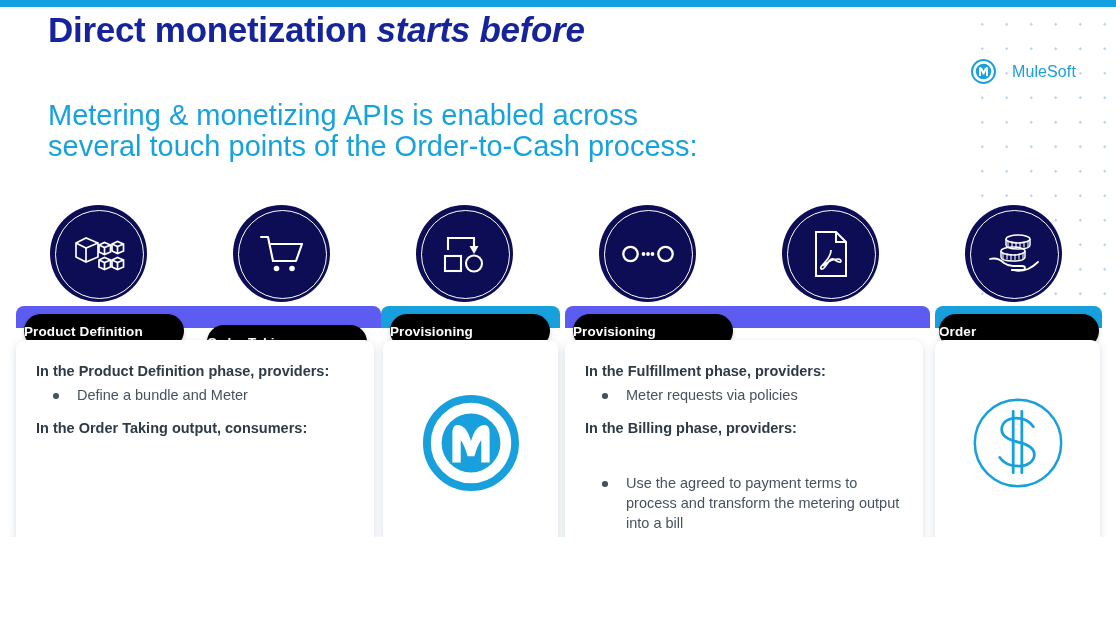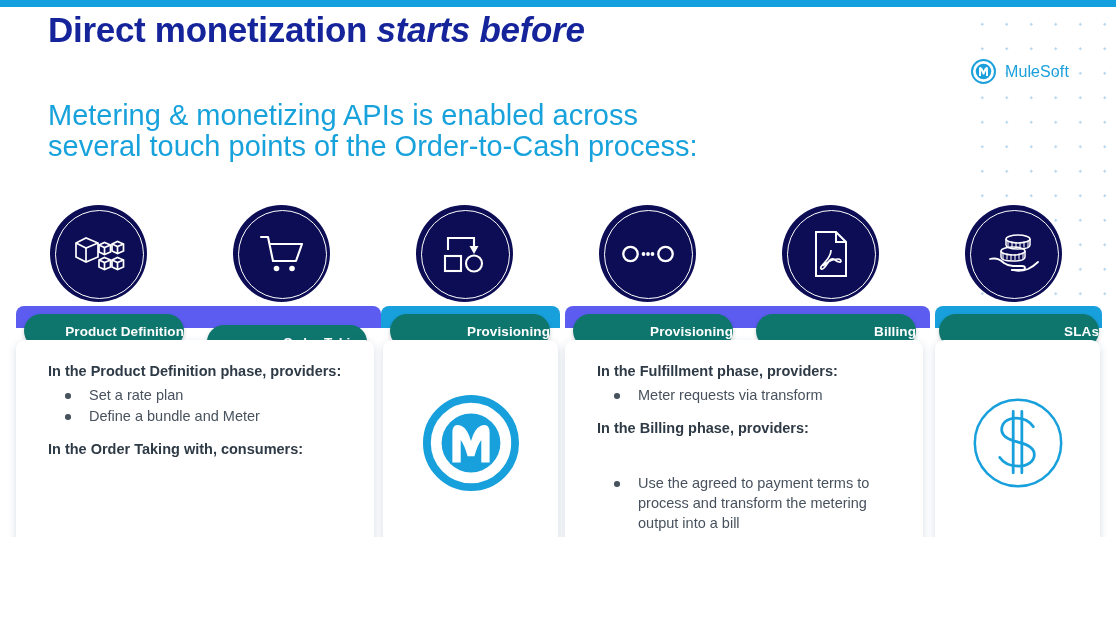--- a/index.html
+++ b/index.html
@@ -75,21 +75,21 @@
     line-height: 31px;
     font-weight: normal;
   }
 
   
   .brand {
     position: absolute;
     left: 971px; top: 59px;
     display: flex;
     align-items: center;
-    gap: 9px;
+    gap: 16px;
   }
   .brand-mark { width: 25px; height: 25px; display: block; }
   .brand-text {
     color: #1CA0DC;
     font-size: 16px;
     letter-spacing: 0.1px;
   }
 
   
   .icon-row {
@@ -124,40 +124,40 @@
     height: 22px;
     border-radius: 8px 8px 0 0;
   }
   .band.indigo { background: #5C5CF0; }
   .band.cyan   { background: #18A0DC; }
 
   .pill {
     position: absolute;
     top: 314px;
     height: 34px;
-    background: #0f766e;
+    background: #000000;
     border-radius: 17px;
     display: flex;
     align-items: center;
-    justify-content: flex-end;
+    justify-content: flex-start;
     color: #ffffff;
     font-size: 13.5px;
     font-weight: bold;
     letter-spacing: 0.1px;
     box-shadow: 0 2px 4px rgba(0,0,0,0.18);
   }
 
   
   .card {
     position: absolute;
     top: 340px;
     background: #ffffff;
     border-radius: 9px;
     box-shadow: 0 3px 9px rgba(30,60,110,0.18);
-    padding: 22px 18px 16px 32px;
+    padding: 22px 18px 16px 20px;
   }
 
   .card h4 {
     color: #2E3A46;
     font-size: 14.5px;
     font-weight: bold;
     line-height: 19px;
     margin: 0 0 4px 0;
   }
   .card ul {
@@ -331,50 +331,46 @@
   </div>
   <div class="pill" style="left:207px; width:160px;margin-top:11px;">
     <span>Order Taking</span>
   </div>
   <div class="pill" style="left:390px; width:160px;">
     <span>Provisioning</span>
   </div>
   <div class="pill" style="left:573px; width:160px;">
     <span>Provisioning</span>
   </div>
-  <div class="pill" style="left:756px; width:160px;">
-    <span>Billing</span>
-  </div>
   <div class="pill" style="left:939px; width:160px;">
-    <span>SLAs</span>
+    <span>Order</span>
   </div>
 
   <div class="card" style="left:16px; width:358px; height:206px;">
     <h4>In the Product Definition phase, providers:</h4>
     <ul>
-      <li>Set a rate plan</li>
       <li>Define a bundle and Meter</li>
     </ul>
-    <h4>In the Order Taking with, consumers:</h4>
+    <h4>In the Order Taking output, consumers:</h4>
   </div>
 
   <div class="card" style="left:383px; width:175px; height:206px; padding:0;">
     <div class="card-logo">
       <svg width="98" height="98" viewBox="0 0 100 100">
         <circle cx="50" cy="50" r="45" fill="none" stroke="#18A0DC" stroke-width="8"></circle>
         <circle cx="50" cy="50" r="30" fill="#18A0DC"></circle>
         <path d="M31 70 L31 40 Q31 29 40 32.5 Q46.5 35.5 50 48 Q53.5 35.5 60 32.5 Q69 29 69 40 L69 70 L60.5 70 L60.5 47 Q56.5 52.5 53.5 63.5 L46.5 63.5 Q43.5 52.5 39.5 47 L39.5 70 Z" fill="#ffffff"></path>
       </svg>
     </div>
   </div>
 
   <div class="card" style="left:565px; width:358px; height:206px;">
     <h4>In the Fulfillment phase, providers:</h4>
     <ul>
-      <li>Meter requests via transform</li>
+      <li>Meter requests via policies</li>
     </ul>
     <h4>In the Billing phase, providers:</h4>
     <ul>
       <li>Use the agreed to payment terms to process and transform the metering output into a bill</li>
     </ul>
   </div>
 
   <div class="card" style="left:935px; width:165px; height:206px; padding:0;">
     <div class="card-logo">
       <svg width="96" height="96" viewBox="0 0 100 100">

